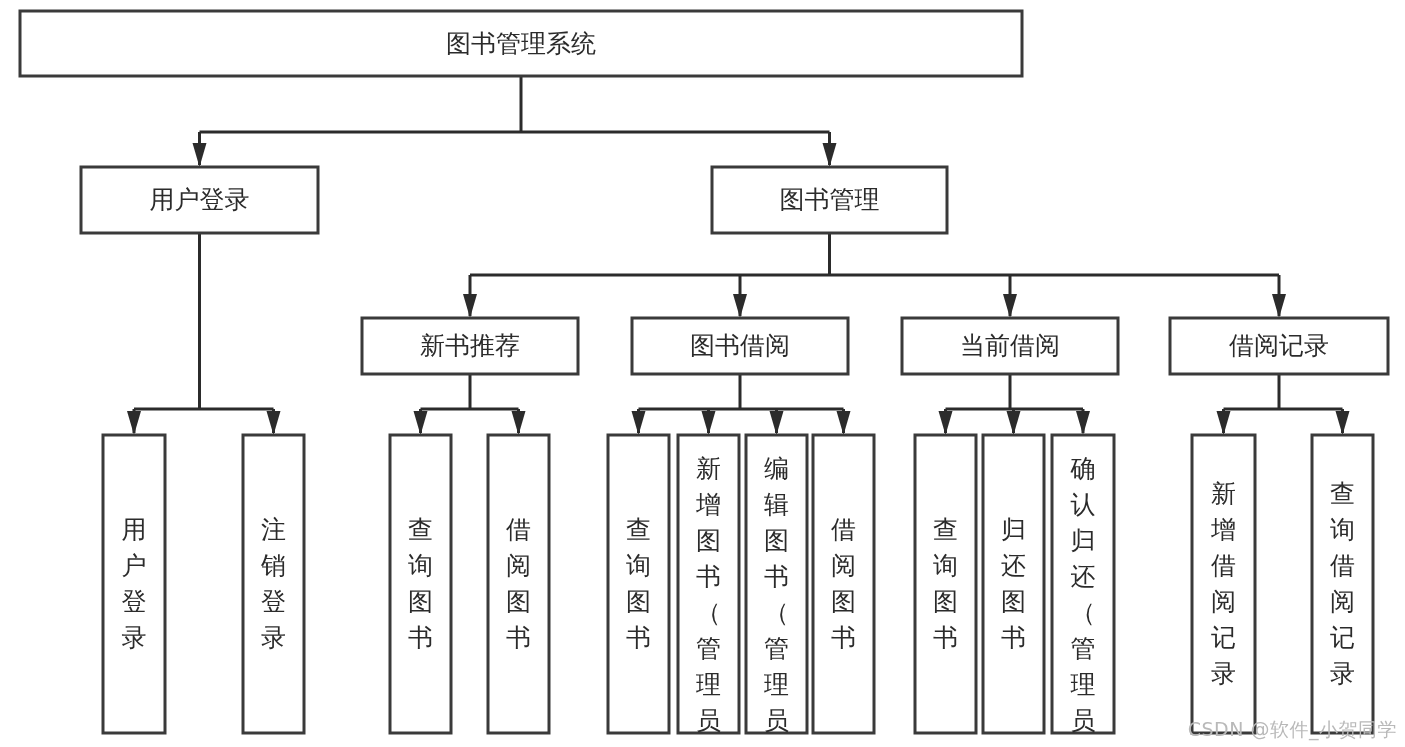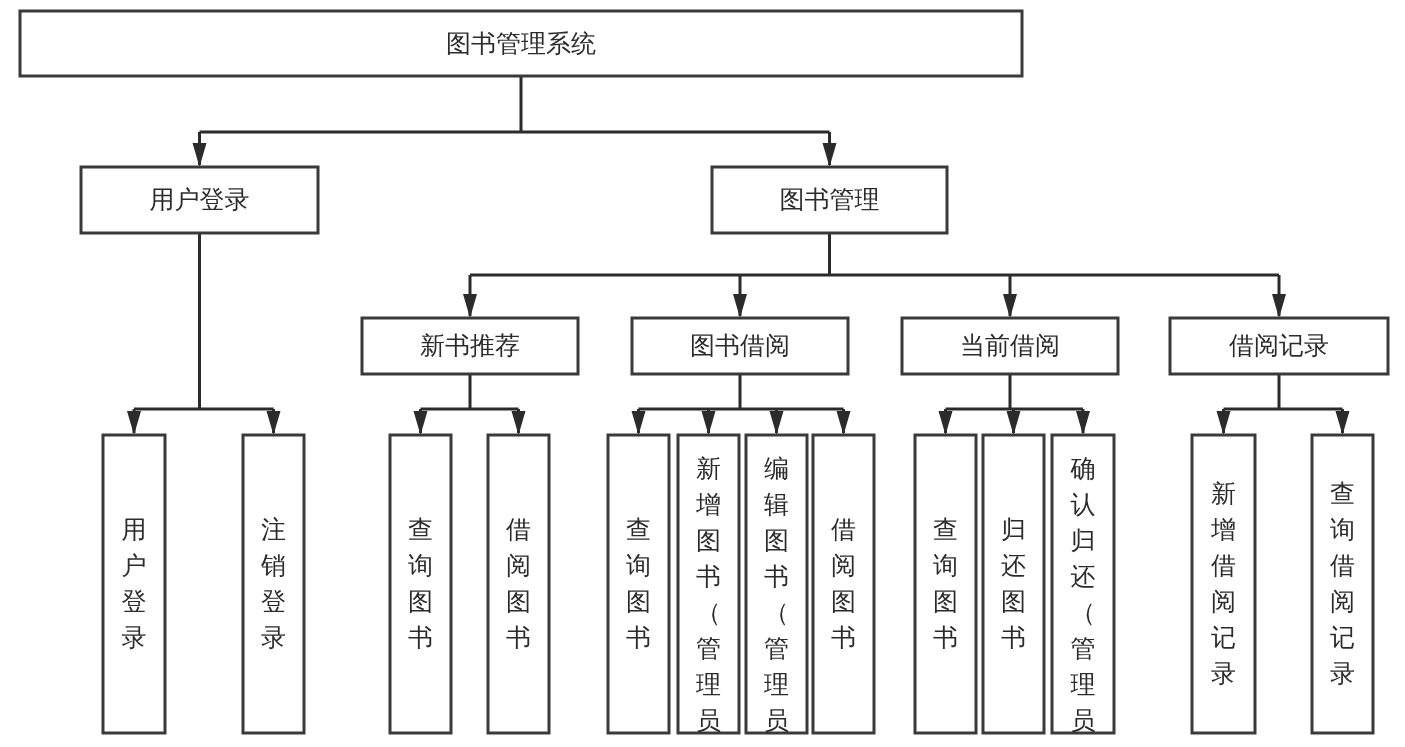--- a/index.html
+++ b/index.html
@@ -201,13 +201,14 @@
         <g>
           <rect x="1192" y="435" width="63" height="298" class="node-rect"></rect>
           <text x="1223.5" y="501.92" class="leaf-label"><tspan x="1223.5" dy="0">新</tspan><tspan x="1223.5" dy="36">增</tspan><tspan x="1223.5" dy="36">借</tspan><tspan x="1223.5" dy="36">阅</tspan><tspan x="1223.5" dy="36">记</tspan><tspan x="1223.5" dy="36">录</tspan></text>
         </g>
         <g>
           <rect x="1312" y="435" width="61" height="298" class="node-rect"></rect>
           <text x="1342.5" y="501.92" class="leaf-label"><tspan x="1342.5" dy="0">查</tspan><tspan x="1342.5" dy="36">询</tspan><tspan x="1342.5" dy="36">借</tspan><tspan x="1342.5" dy="36">阅</tspan><tspan x="1342.5" dy="36">记</tspan><tspan x="1342.5" dy="36">录</tspan></text>
         </g>
       </g>
   </svg>
+  <div class="watermark">CSDN @软件_小贺同学</div>
 </div>
 
 </body></html>

